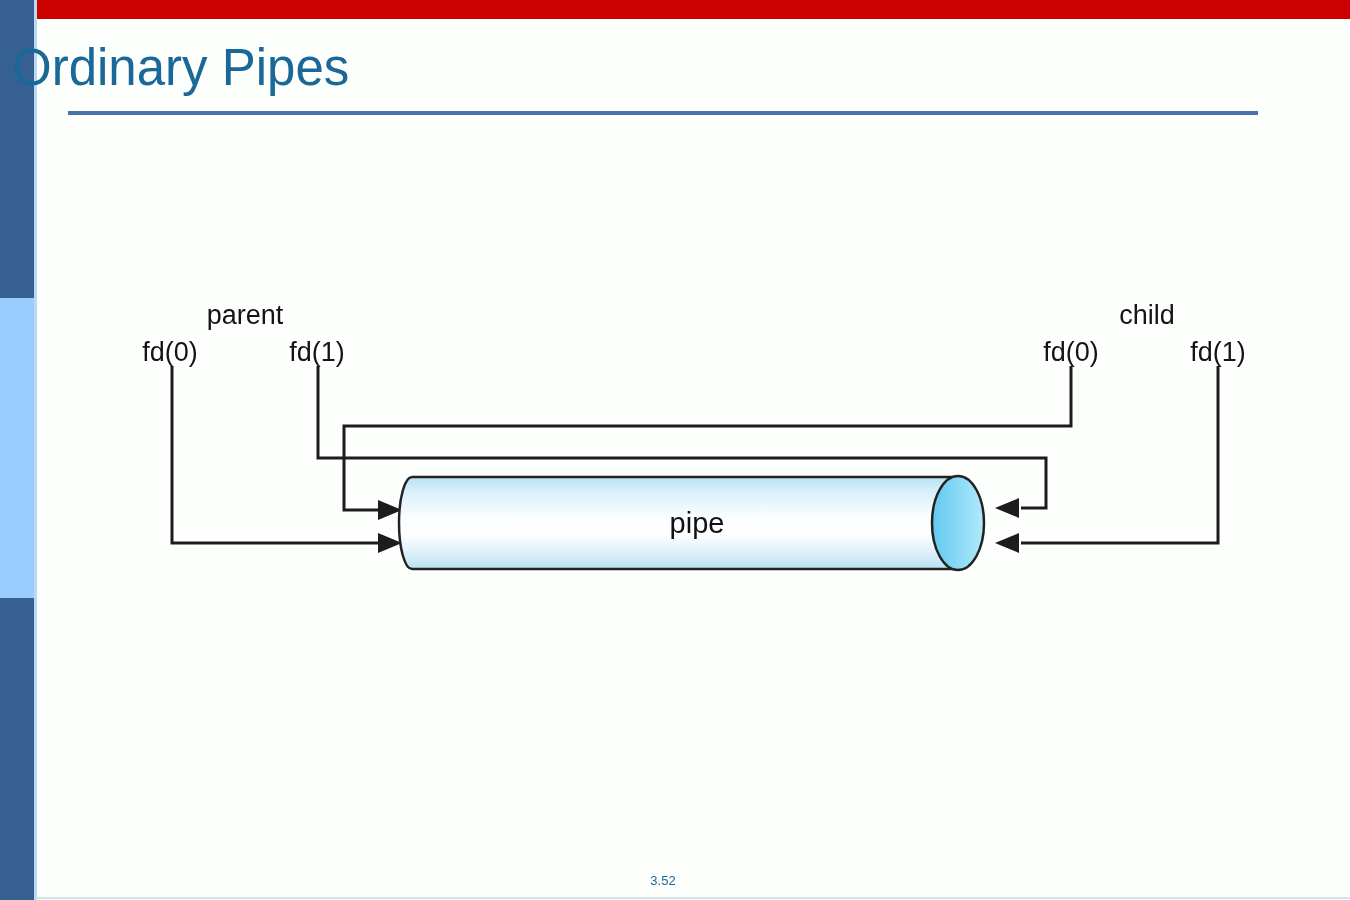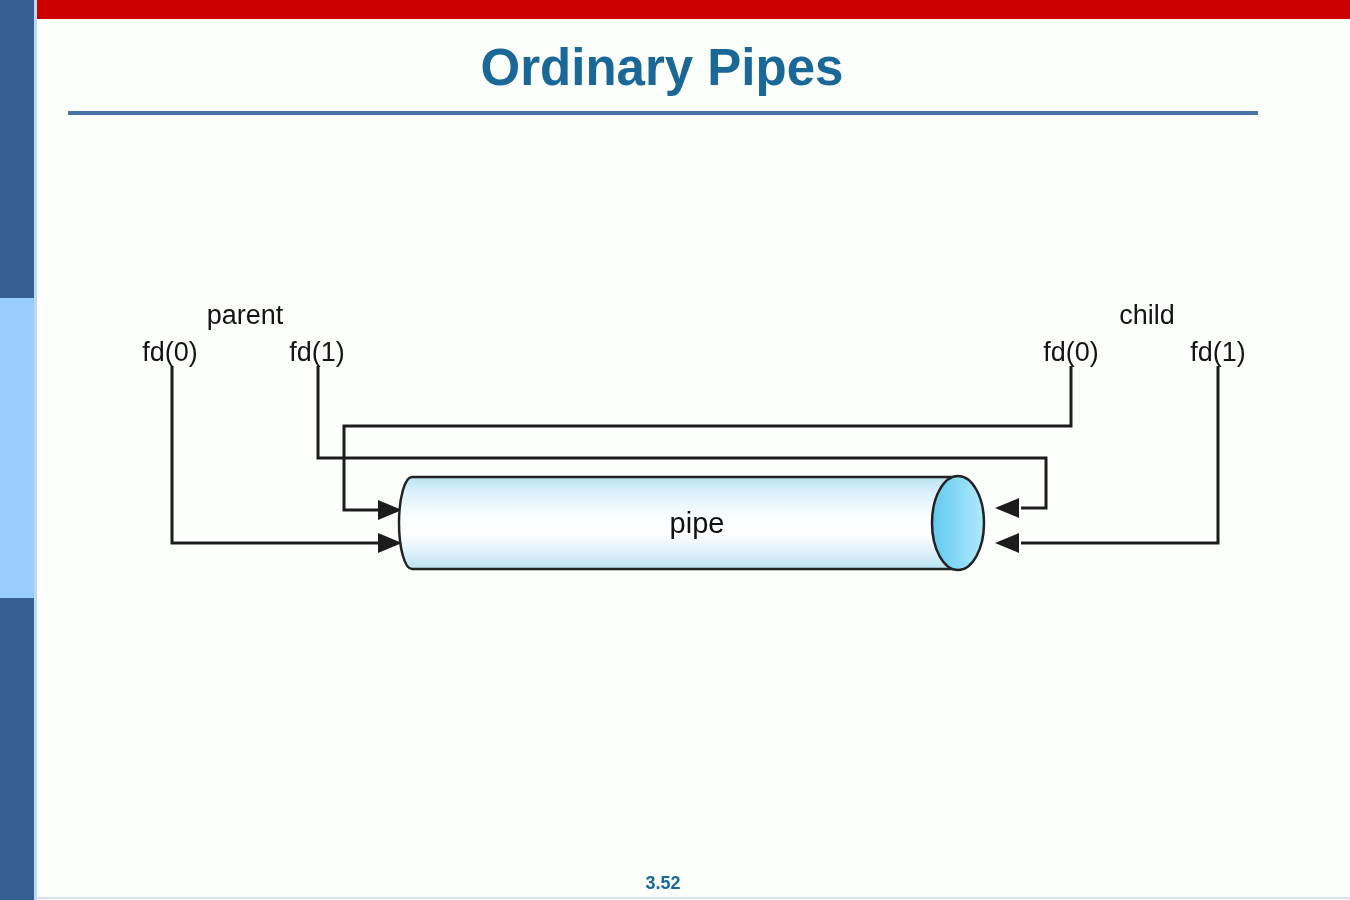--- a/index.html
+++ b/index.html
@@ -18,40 +18,40 @@
   }
   
   .sb { position: absolute; left: 0; width: 34px; }
   .sb-top { top: 0; height: 298px; background: #376092; }
   .sb-mid { top: 298px; height: 300px; background: #99ccff; }
   .sb-bot { top: 598px; height: 302px; background: #376092; }
   .sb-stripe { position: absolute; left: 34px; top: 0; width: 3px; height: 900px; background: #bcd8f2; }
   
   .title {
     position: absolute; left: 12px; top: 38px; width: 1300px; margin: 0;
-    text-align: center;
-    font-size: 51px; font-weight: bold; letter-spacing: 0px;
+    text-align: left;
+    font-size: 51px; font-weight: normal; letter-spacing: 0px;
     color: #1a6898;
     font-family: "Liberation Sans", sans-serif;
   }
   .rule {
     position: absolute; left: 68px; top: 111px; width: 1190px; height: 4px;
     background: #4674a8;
   }
   
   .diagram { position: absolute; left: 0; top: 0; width: 1350px; height: 900px; }
   .lbl { font-family: "Liberation Sans", sans-serif; font-size: 27px; fill: #141414; }
   .pipelbl { font-family: "Liberation Sans", sans-serif; font-size: 29px; fill: #111111; }
   .wire { fill: none; stroke: #1c1c1c; stroke-width: 3px; stroke-linejoin: miter; }
   .head { fill: #1c1c1c; stroke: none; }
   
   .pagenum {
     position: absolute; left: 36px; top: 873px; width: 1254px;
     text-align: center;
-    font-size: 18px; font-weight: bold; color: #1a6898;
+    font-size: 13px; font-weight: normal; color: #1a6898;
   }
   .bottom-hairline {
     position: absolute; left: 36px; top: 897px; width: 1314px; height: 2px;
     background: #d4e2ee;
   }
 </style>
 </head>
 <body>
 
 <div class="slide">

